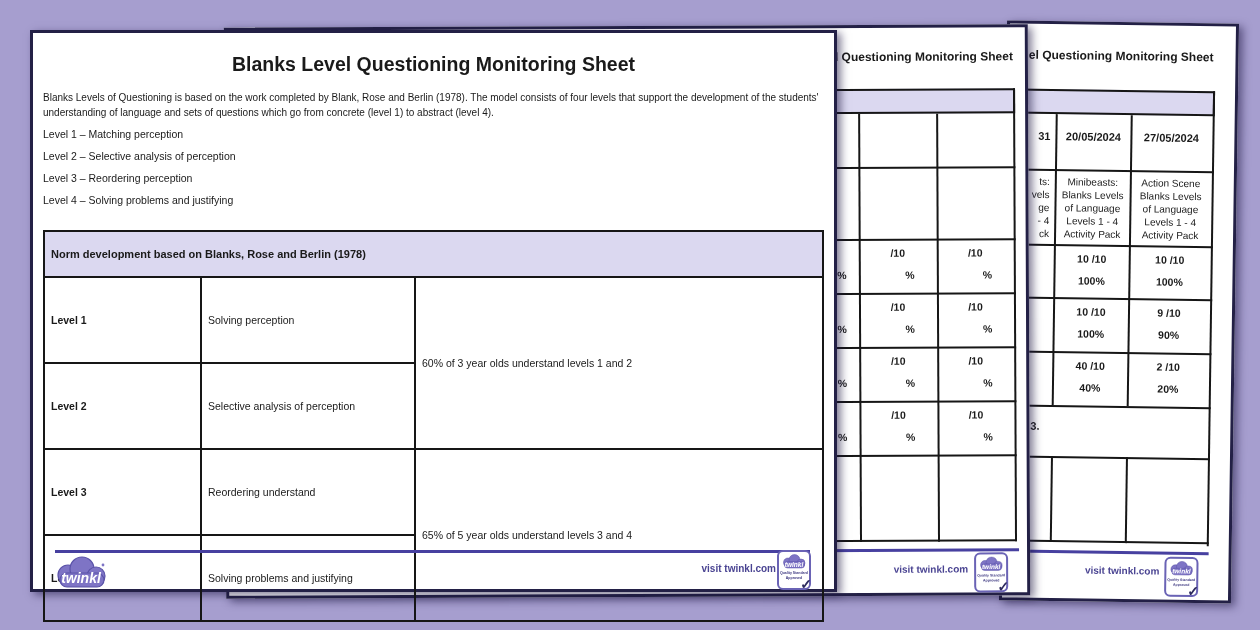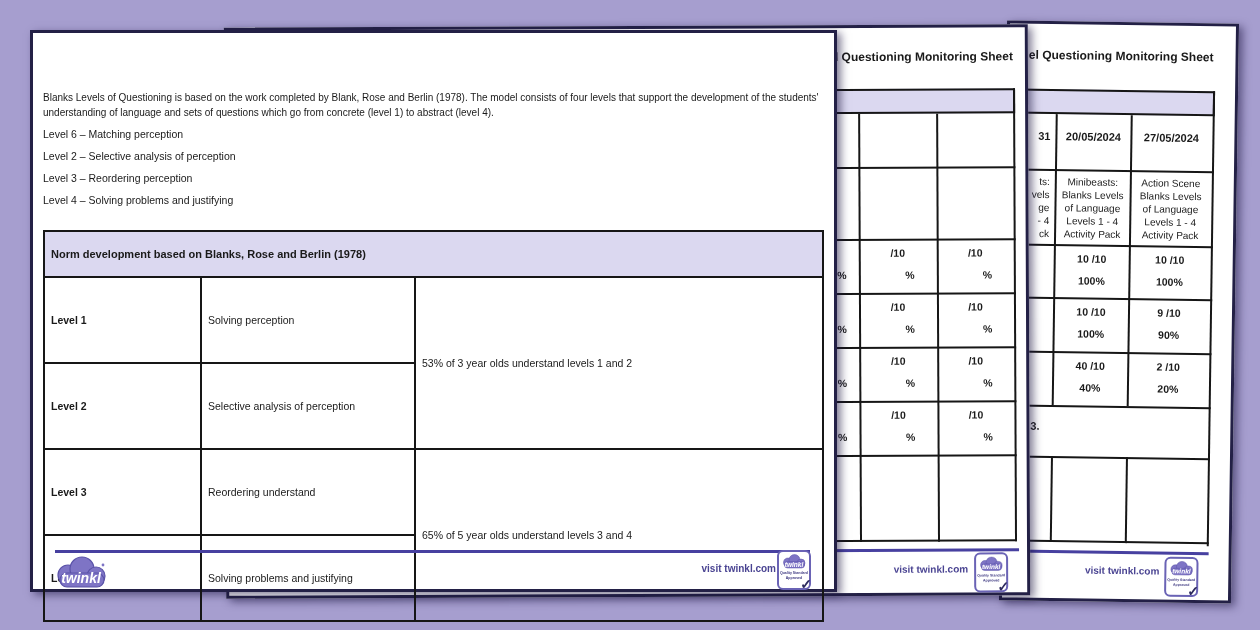--- a/index.html
+++ b/index.html
@@ -169,42 +169,43 @@
       </svg>
       <div class="btxt">
         <div>Quality Standard</div>
         <div>Approved</div>
       </div>
       <div class="check">✓</div>
     </div>
   </div>
 
   <div class="sheet" style="left:30px;top:30px;width:801px;height:556px;z-index:3;">
+    <div class="abs ctr bold" style="left:0;top:20px;width:100%;font-size:19.5px;">Blanks Level Questioning Monitoring Sheet</div>
 
     <div class="abs" style="left:10px;top:57px;width:781px;font-size:10px;line-height:15px;">Blanks Levels of Questioning is based on the work completed by Blank, Rose and Berlin (1978). The model consists of four levels that support the development of the students' understanding of language and sets of questions which go from concrete (level 1) to abstract (level 4).</div>
 
-    <div class="abs" style="left:10px;top:95px;font-size:10.5px;">Level 6 – Matching perception</div>
+    <div class="abs" style="left:10px;top:95px;font-size:10.5px;">Level 1 – Matching perception</div>
     <div class="abs" style="left:10px;top:117px;font-size:10.5px;">Level 2 – Selective analysis of perception</div>
     <div class="abs" style="left:10px;top:139px;font-size:10.5px;">Level 3 – Reordering perception</div>
     <div class="abs" style="left:10px;top:161px;font-size:10.5px;">Level 4 – Solving problems and justifying</div>
 
     <table class="norm-table abs" style="left:10px;top:197px;">
       <colgroup>
           <col style="width:157px;">
           <col style="width:214px;">
           <col style="width:408px;">
         </colgroup>
       <tbody>
           <tr>
         <td class="th" colspan="3">Norm development based on Blanks, Rose and Berlin (1978)</td>
       </tr>
       <tr>
         <td class="body bold">Level 1</td>
         <td class="body">Solving perception</td>
-        <td class="body" rowspan="2">53% of 3 year olds understand levels 1 and 2</td>
+        <td class="body" rowspan="2">60% of 3 year olds understand levels 1 and 2</td>
       </tr>
       <tr>
         <td class="body bold">Level 2</td>
         <td class="body">Selective analysis of perception</td>
       </tr>
       <tr>
         <td class="body bold">Level 3</td>
         <td class="body">Reordering understand</td>
         <td class="body" rowspan="2">65% of 5 year olds understand levels 3 and 4</td>
       </tr>

